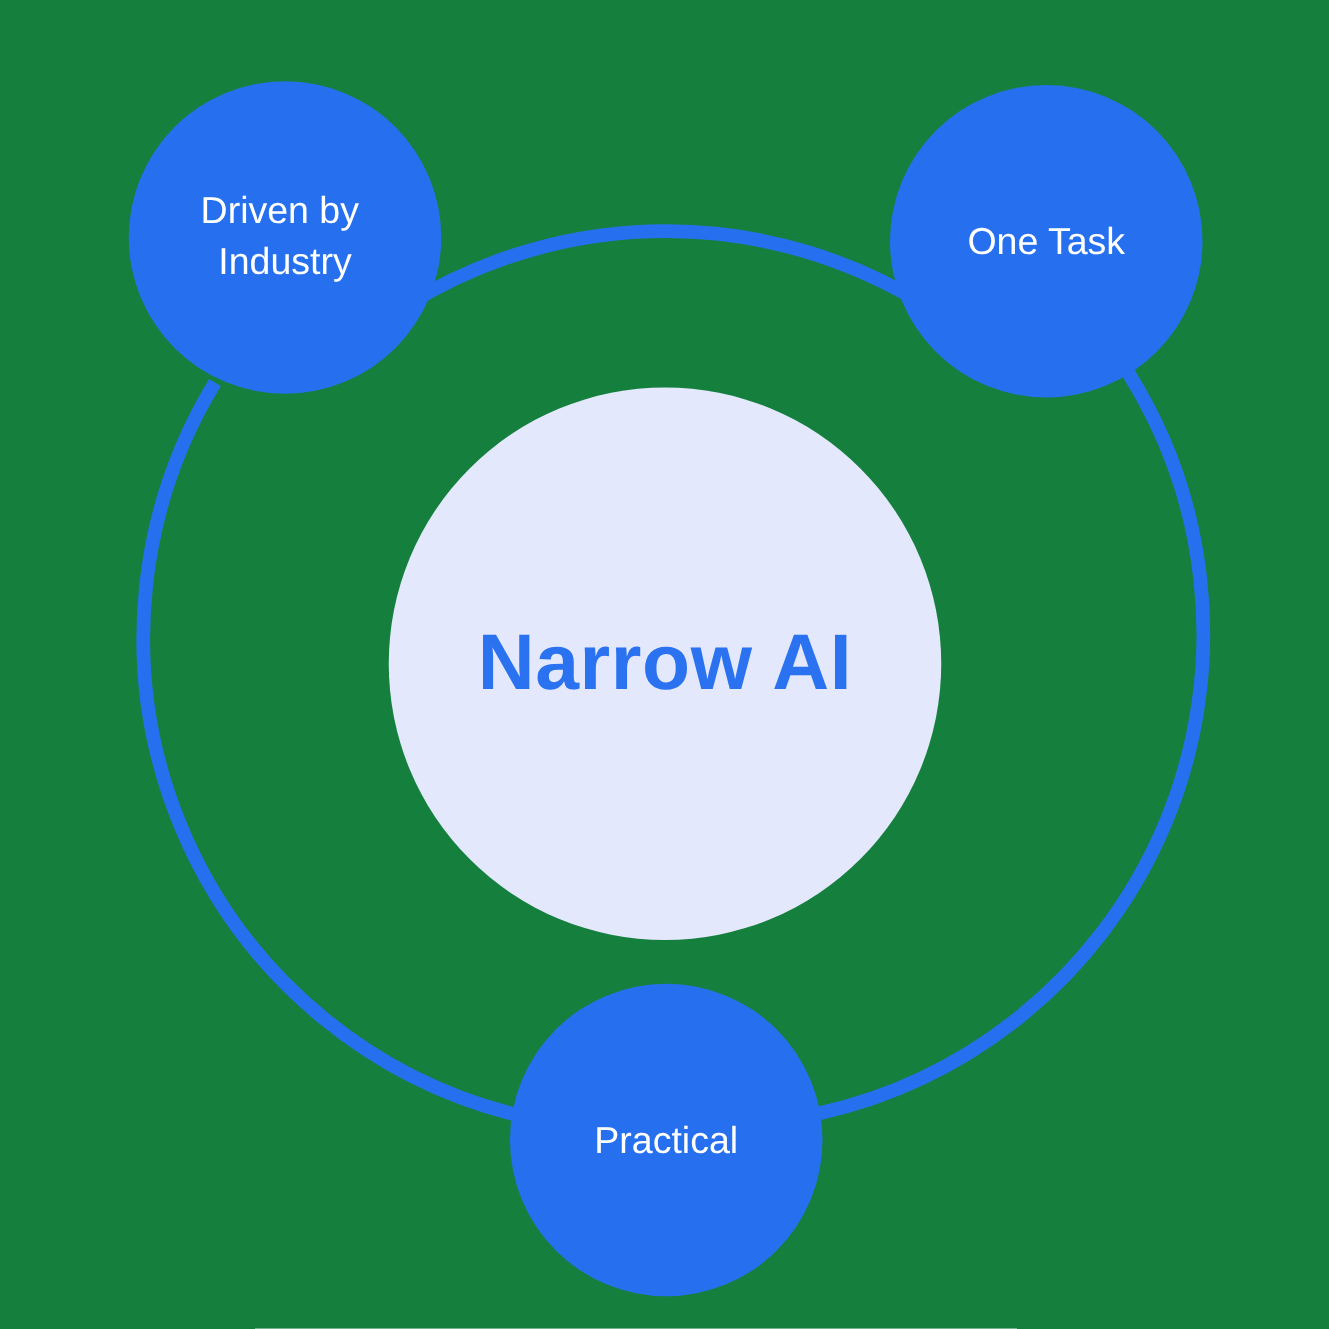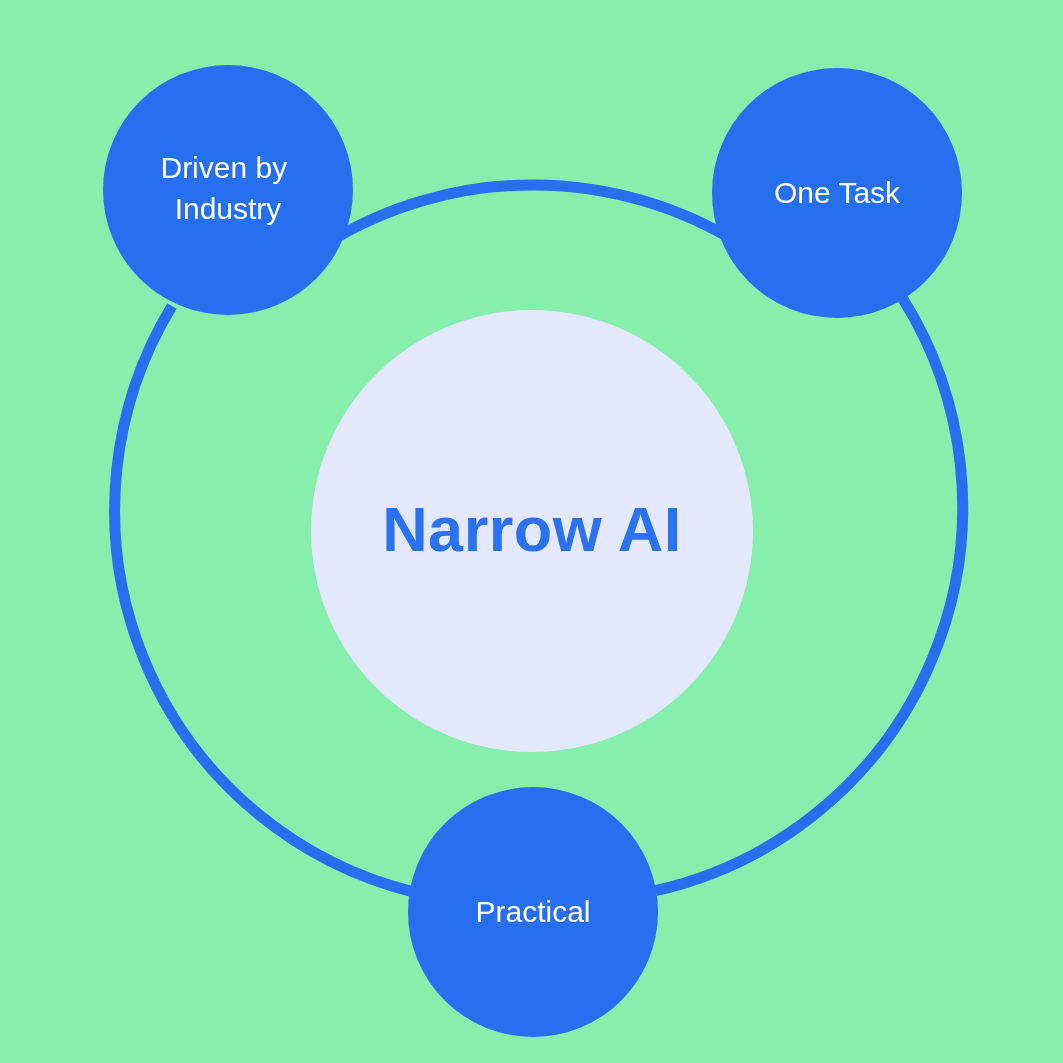--- a/index.html
+++ b/index.html
@@ -8,21 +8,21 @@
     padding: 0;
     background: #ffffff;
   }
   body {
     font-family: "Liberation Sans", sans-serif;
   }
   #diagram-root {
     position: relative;
     width: 1063px;
     height: 1063px;
-    background: #86efac;
+    background: #15803d;
     overflow: hidden;
   }
   #diagram-svg {
     position: absolute;
     left: 0;
     top: 0;
     width: 1063px;
     height: 1063px;
     display: block;
   }

